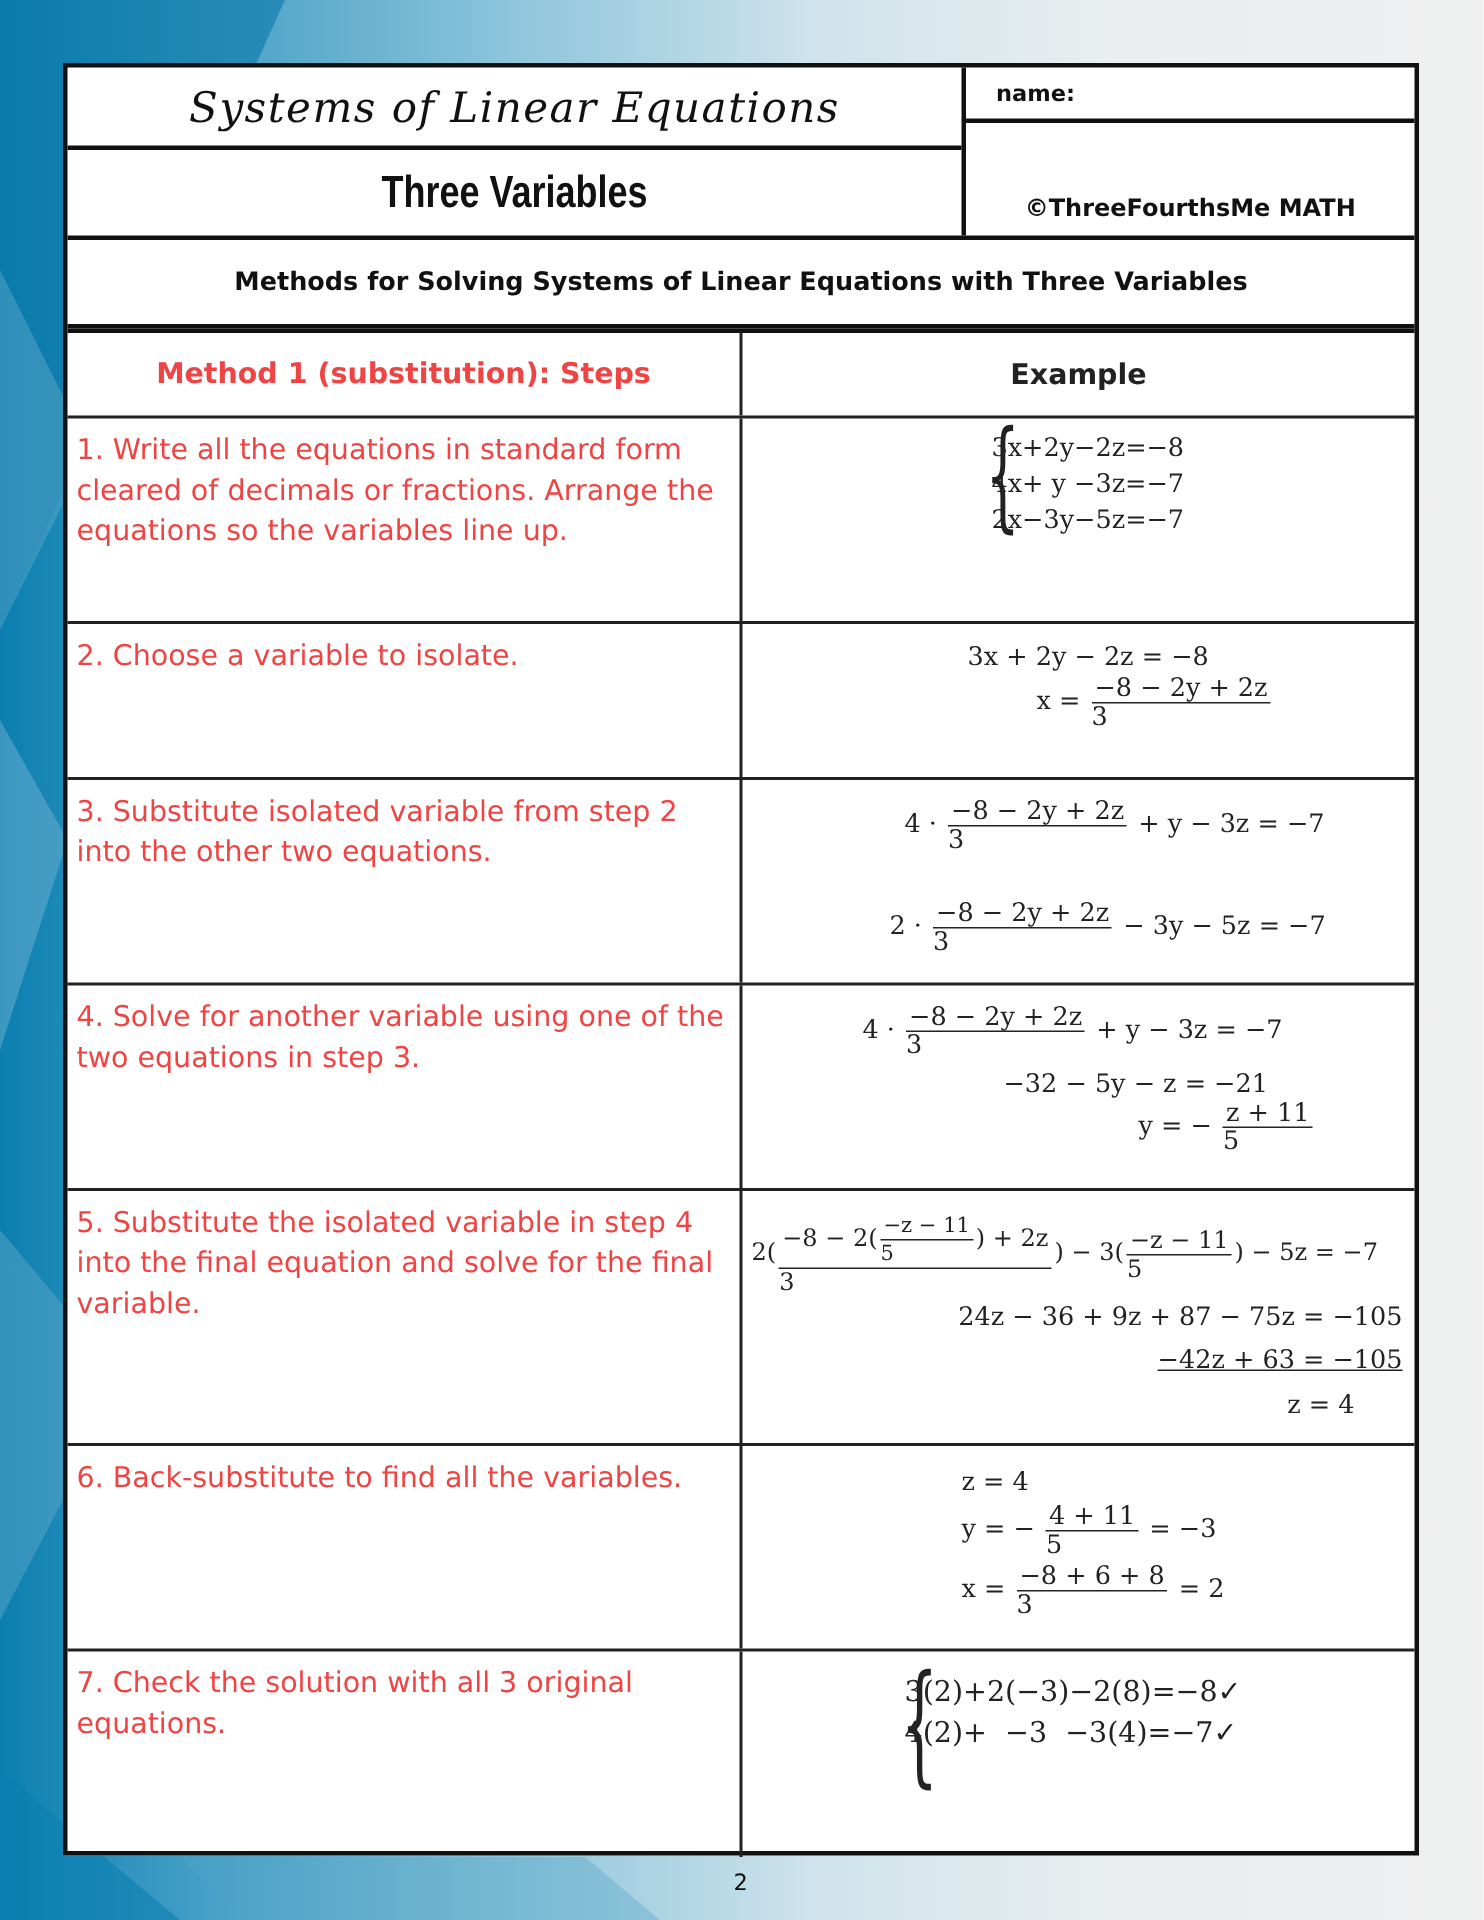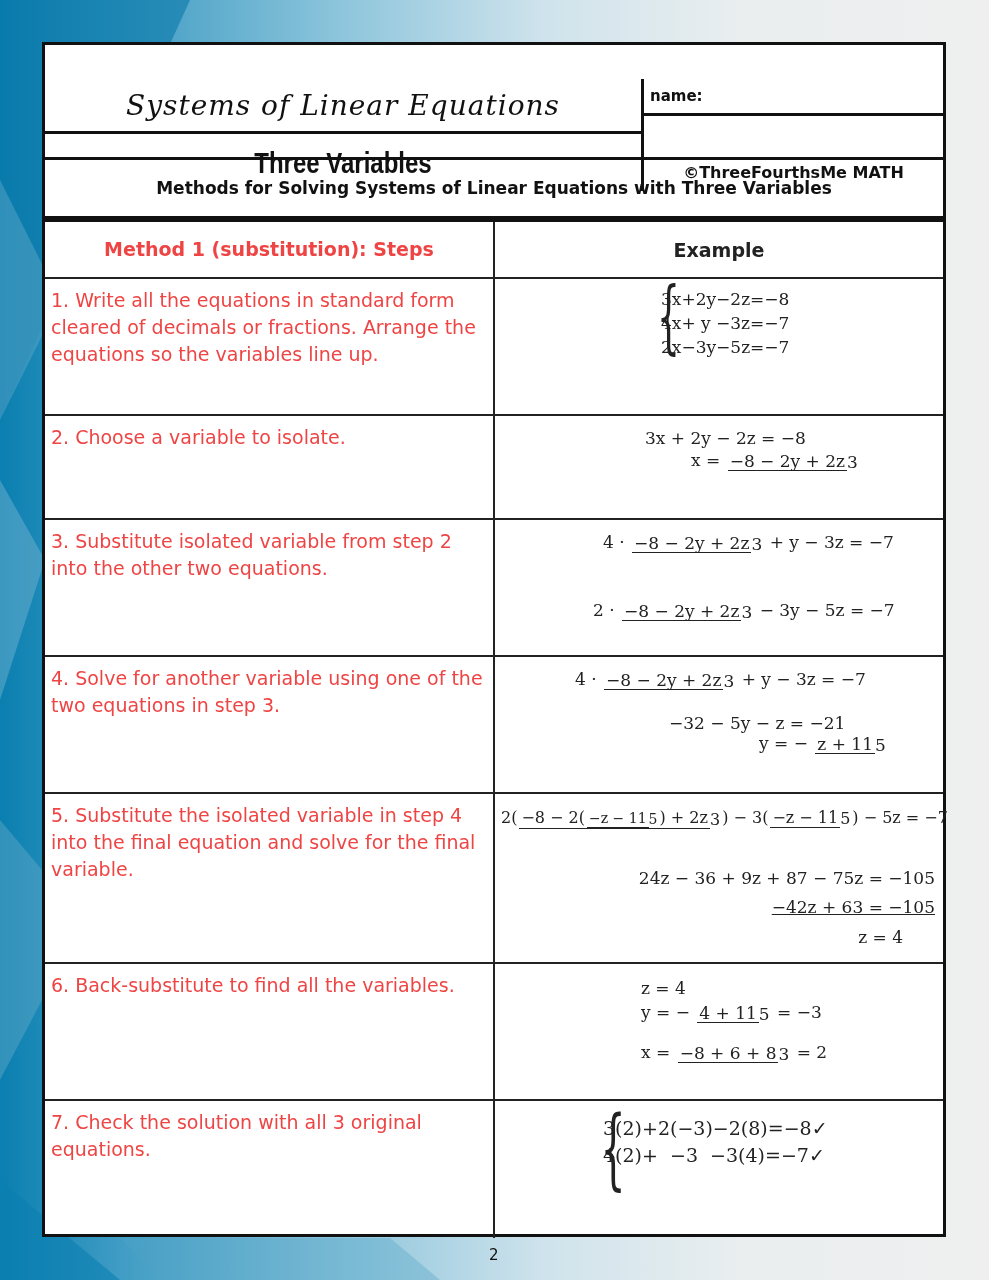--- a/index.html
+++ b/index.html
@@ -6,47 +6,47 @@
   body {
     width:989px; height:1280px; position:relative; overflow:hidden;
     background: linear-gradient(90deg, #0a7fb0 0%, #3f9cc4 12%, #8fc6dc 35%, #cfe3ec 55%, #eaeeef 75%, #efefef 100%);
     font-family: "DejaVu Sans", sans-serif;
   }
   .bg-shape { position:absolute; pointer-events:none; }
   .sheet {
     position:absolute; left:42px; top:42px; width:904px; height:1195px;
     background:#fff; border:3px solid #111; box-sizing:border-box;
   }
-  .hdr { position:absolute; left:0; top:0; width:898px; height:112px;margin-top:34px; }
+  .hdr { position:absolute; left:0; top:0; width:898px; height:112px; }
   .title1, .title2 {
     position:absolute; left:0; width:596px; box-sizing:border-box;
     display:flex; align-items:center; justify-content:center; color:#111;
   }
   .title1 { top:0; height:55px; border-bottom:3px solid #111; font-family:"DejaVu Serif", serif; font-size:28px; letter-spacing:1px; font-style:italic; }
   .title2 { top:55px; height:57px; font-family:"Liberation Sans Narrow","Liberation Sans", sans-serif; font-size:30px; font-weight:bold; transform:scaleX(0.8); }
   .hdr-right { position:absolute; left:596px; top:0; width:302px; height:112px; border-left:3px solid #111; box-sizing:border-box; }
-  .hr-cell { position:absolute; left:0; width:100%; box-sizing:border-box; font-size:15px; font-weight:bold; color:#111; padding-left:6px; }
+  .hr-cell { position:absolute; left:0; width:100%; box-sizing:border-box; font-size:15px; font-weight:bold; color:#111; padding-left:20px; }
   .hr-name { top:0; height:37px; border-bottom:3px solid #111; padding-top:8px; }
   .hr-date { top:37px; height:37px; border-bottom:3px solid #111; padding-top:10px; }
   .hr-copy { top:74px; height:38px; display:flex; align-items:center; justify-content:center; padding-left:0; font-size:16px; }
   .subtitle {
     position:absolute; left:0; top:112px; width:898px; height:62px; box-sizing:border-box;
     border-top:3px solid #111; border-bottom:3px solid #111;
     display:flex; align-items:center; justify-content:center;
     font-size:17px; font-weight:bold; color:#111;
   }
   .table { position:absolute; left:0; top:174px; width:898px; }
   .row { position:relative; width:898px; border-bottom:2px solid #222; box-sizing:border-box; display:flex; }
   .row:last-child { border-bottom:none; }
   .row.head { border-top:3px solid #111; }
   .cell-l { width:450px; border-right:2px solid #222; box-sizing:border-box; padding:8px 6px; font-size:19px; line-height:27px; color:#ef4444; }
   .cell-r { flex:1; position:relative; box-sizing:border-box; padding:8px 6px; font-family:"DejaVu Serif", serif; font-style:normal; color:#222; font-size:17px; }
   .head .cell-l, .head .cell-r { display:flex; align-items:center; justify-content:center; font-family:"DejaVu Sans", sans-serif; font-weight:bold; font-size:19px; }
   .math { position:absolute; white-space:nowrap; font-family:"DejaVu Serif", serif; font-size:17px; line-height:20px; }
-  .frac { display:inline-flex; align-items:flex-end; vertical-align:middle; margin:0 2px; }
+  .frac { display:inline-flex; flex-direction:column; align-items:flex-start; vertical-align:middle; margin:0 2px; }
   .frac .num { border-bottom:1px solid #222; padding:0 2px; line-height:18px; }
   .frac .den { line-height:18px; }
   .brace { font-size:54px; line-height:54px; position:absolute; left:-14px; top:-6px; font-weight:100; transform:scaleX(0.45); }
   .brace3 { font-size:80px; line-height:80px; left:-18px; top:-10px; }
   .pagenum { position:absolute; left:489px; top:1246px; font-size:15px; color:#111; }
 </style>
 </head>
 <body>
 
 <svg class="bg-shape" style="left:0;top:0" width="989" height="1280">

